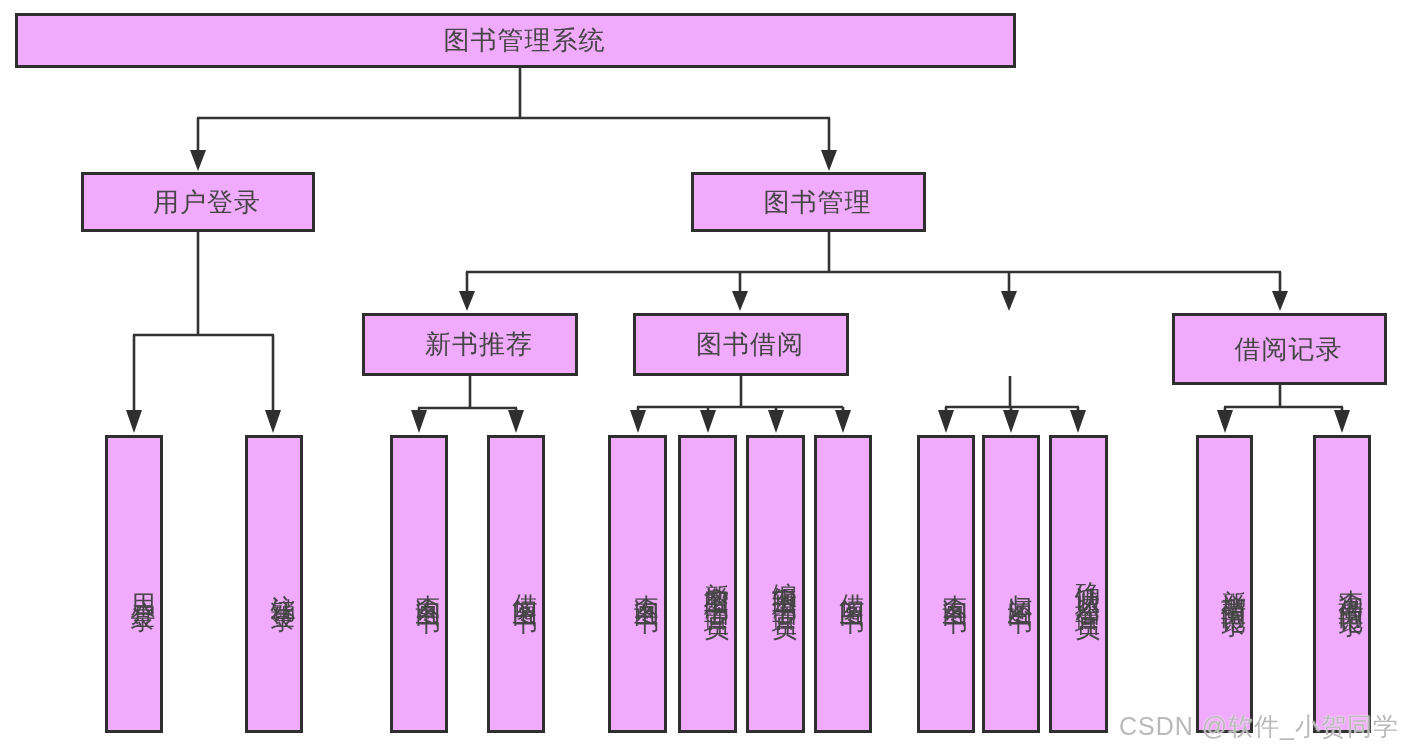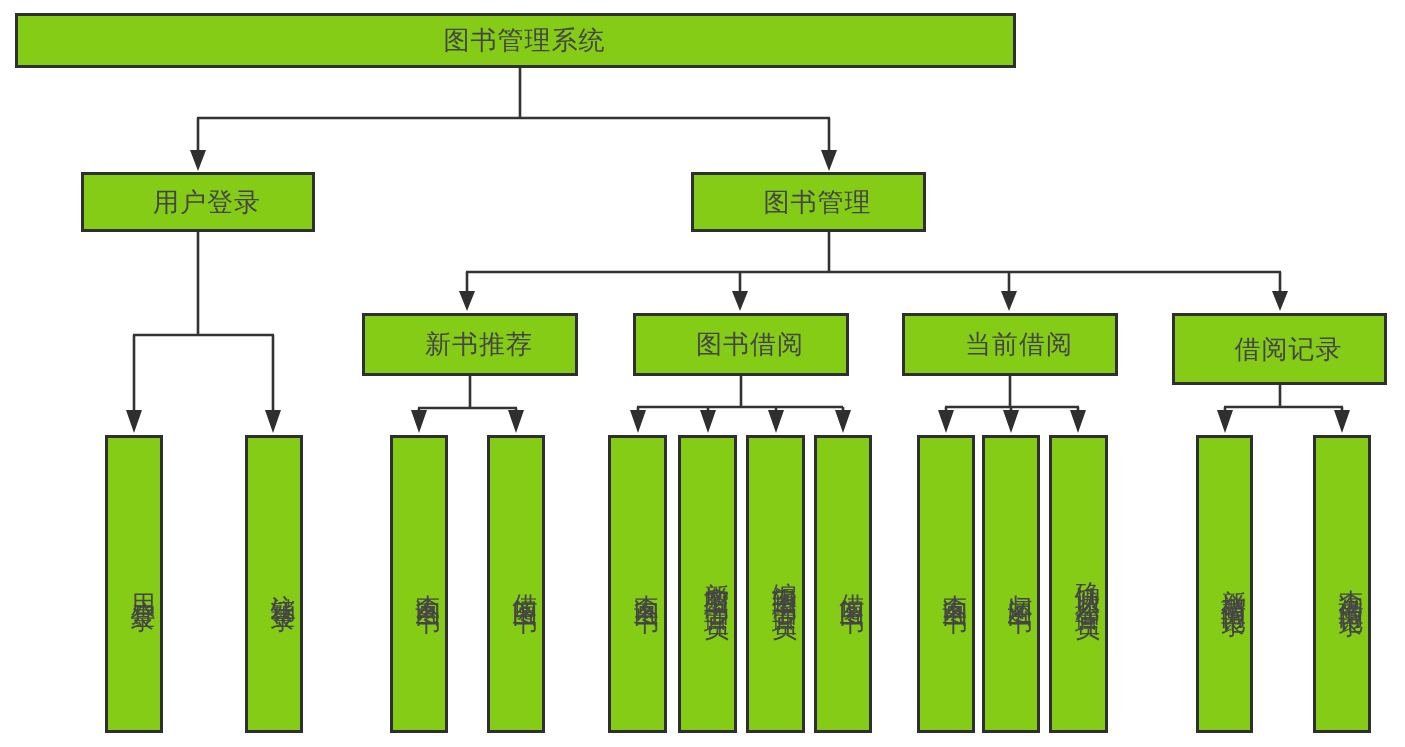--- a/index.html
+++ b/index.html
@@ -11,21 +11,21 @@
     overflow:hidden;
   }
   .connectors{
     position:absolute;left:0;top:0;width:1405px;height:747px;
     pointer-events:none;
   }
   .box{
     position:absolute;
     box-sizing:border-box;
     border:3px solid #2f2f2f;
-    background:#84cc16;
+    background:#f0abfc;
     display:flex;align-items:center;justify-content:center;
     color:#454545;
     font-size:26px;
     letter-spacing:1px;
     white-space:nowrap;
     padding-left:18px;
   }
   .leaf{
     top:435px;height:298px;width:58px;
     font-size:25px;
@@ -90,21 +90,20 @@
     </g>
   </svg>
 
   <div class="box" style="left:15px;top:13px;width:1001px;height:55px">图书管理系统</div>
 
   <div class="box" style="left:81px;top:172px;width:234px;height:60px">用户登录</div>
   <div class="box" style="left:691px;top:172px;width:235px;height:60px">图书管理</div>
 
   <div class="box" style="left:362px;top:313px;width:216px;height:63px">新书推荐</div>
   <div class="box" style="left:633px;top:313px;width:216px;height:63px">图书借阅</div>
-  <div class="box" style="left:902px;top:313px;width:216px;height:63px">当前借阅</div>
   <div class="box" style="left:1172px;top:313px;width:215px;height:72px">借阅记录</div>
 
   <div class="box leaf" style="left:105px">
     <span class="vtext">用户登录</span>
   </div>
   <div class="box leaf" style="left:245px">
     <span class="vtext">注销登录</span>
   </div>
 
   <div class="box leaf" style="left:390px">
@@ -137,13 +136,14 @@
     <span class="vtext">确认归还（管理员）</span>
   </div>
 
   <div class="box leaf" style="left:1196px;width:57px">
     <span class="vtext">新增借阅记录</span>
   </div>
   <div class="box leaf" style="left:1313px">
     <span class="vtext">查询借阅记录</span>
   </div>
 
+  <div class="watermark">CSDN @软件_小贺同学</div>
 </div>
 
 </body></html>

